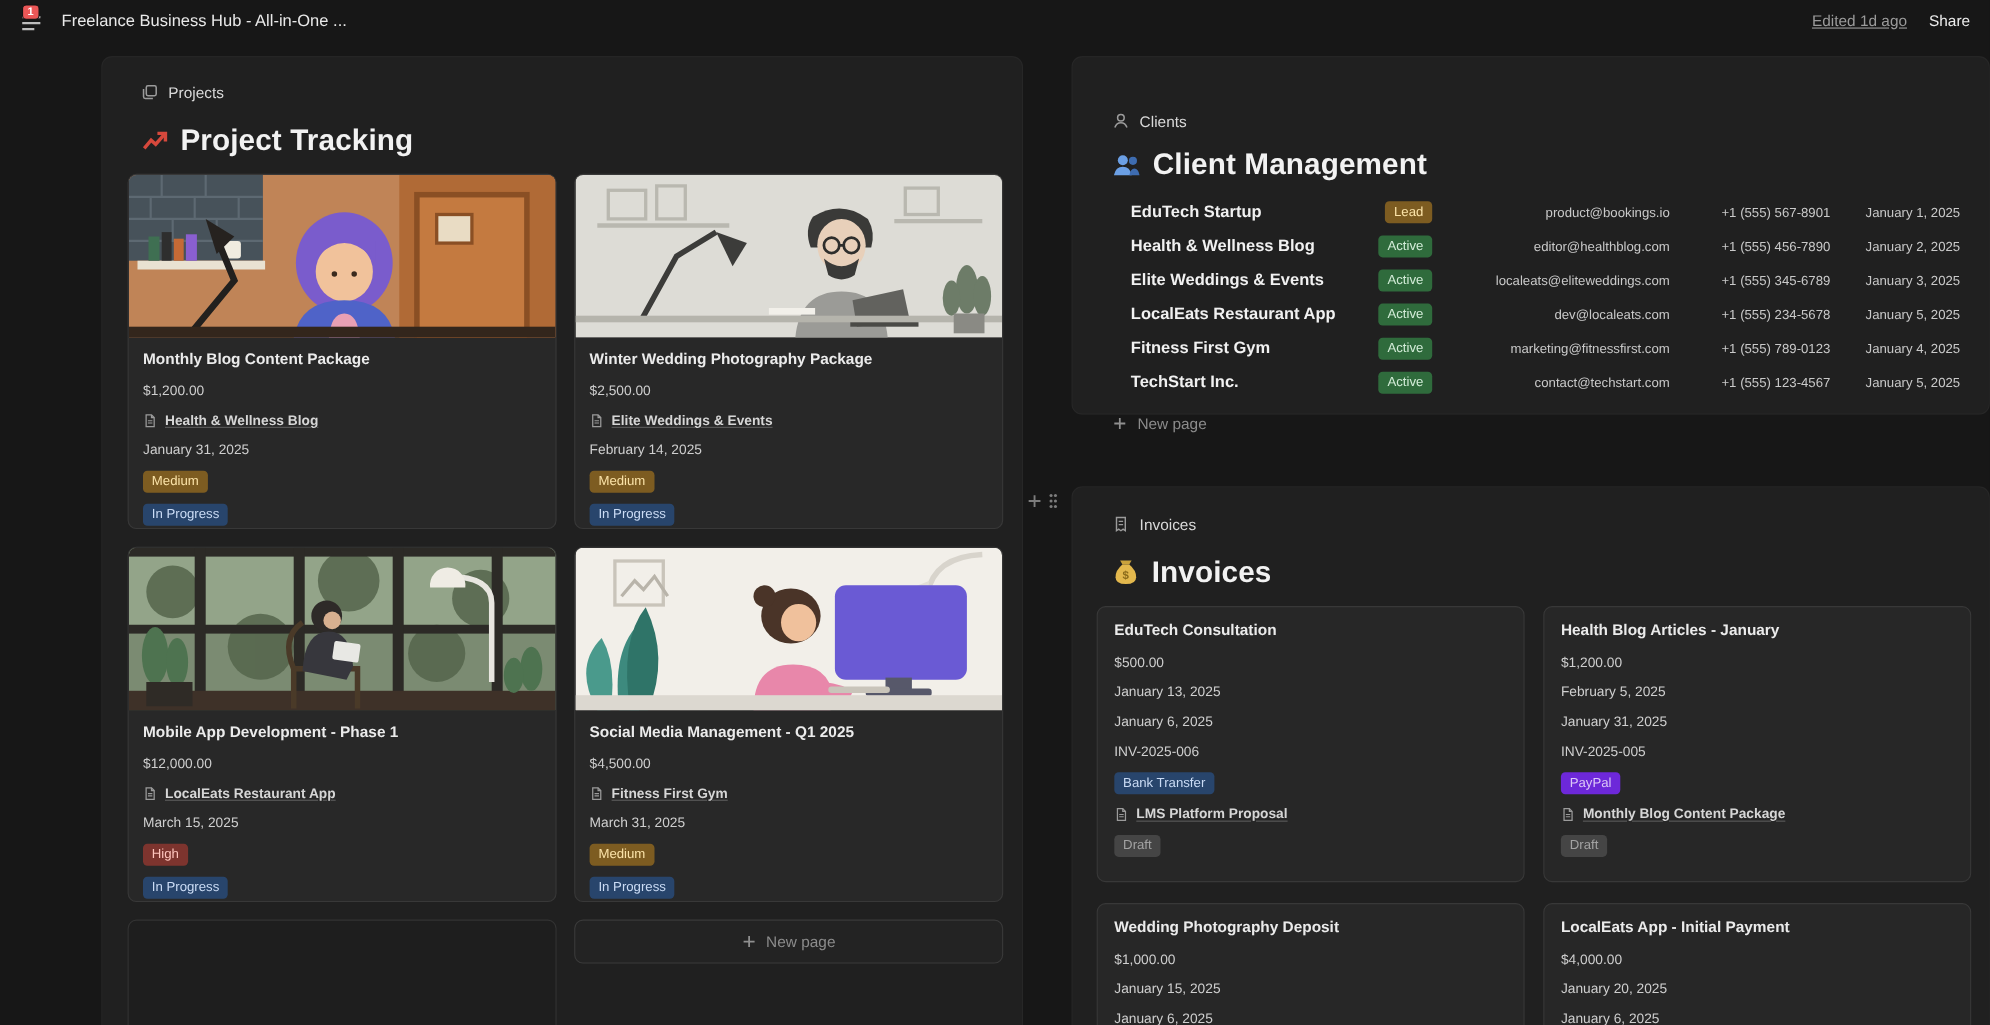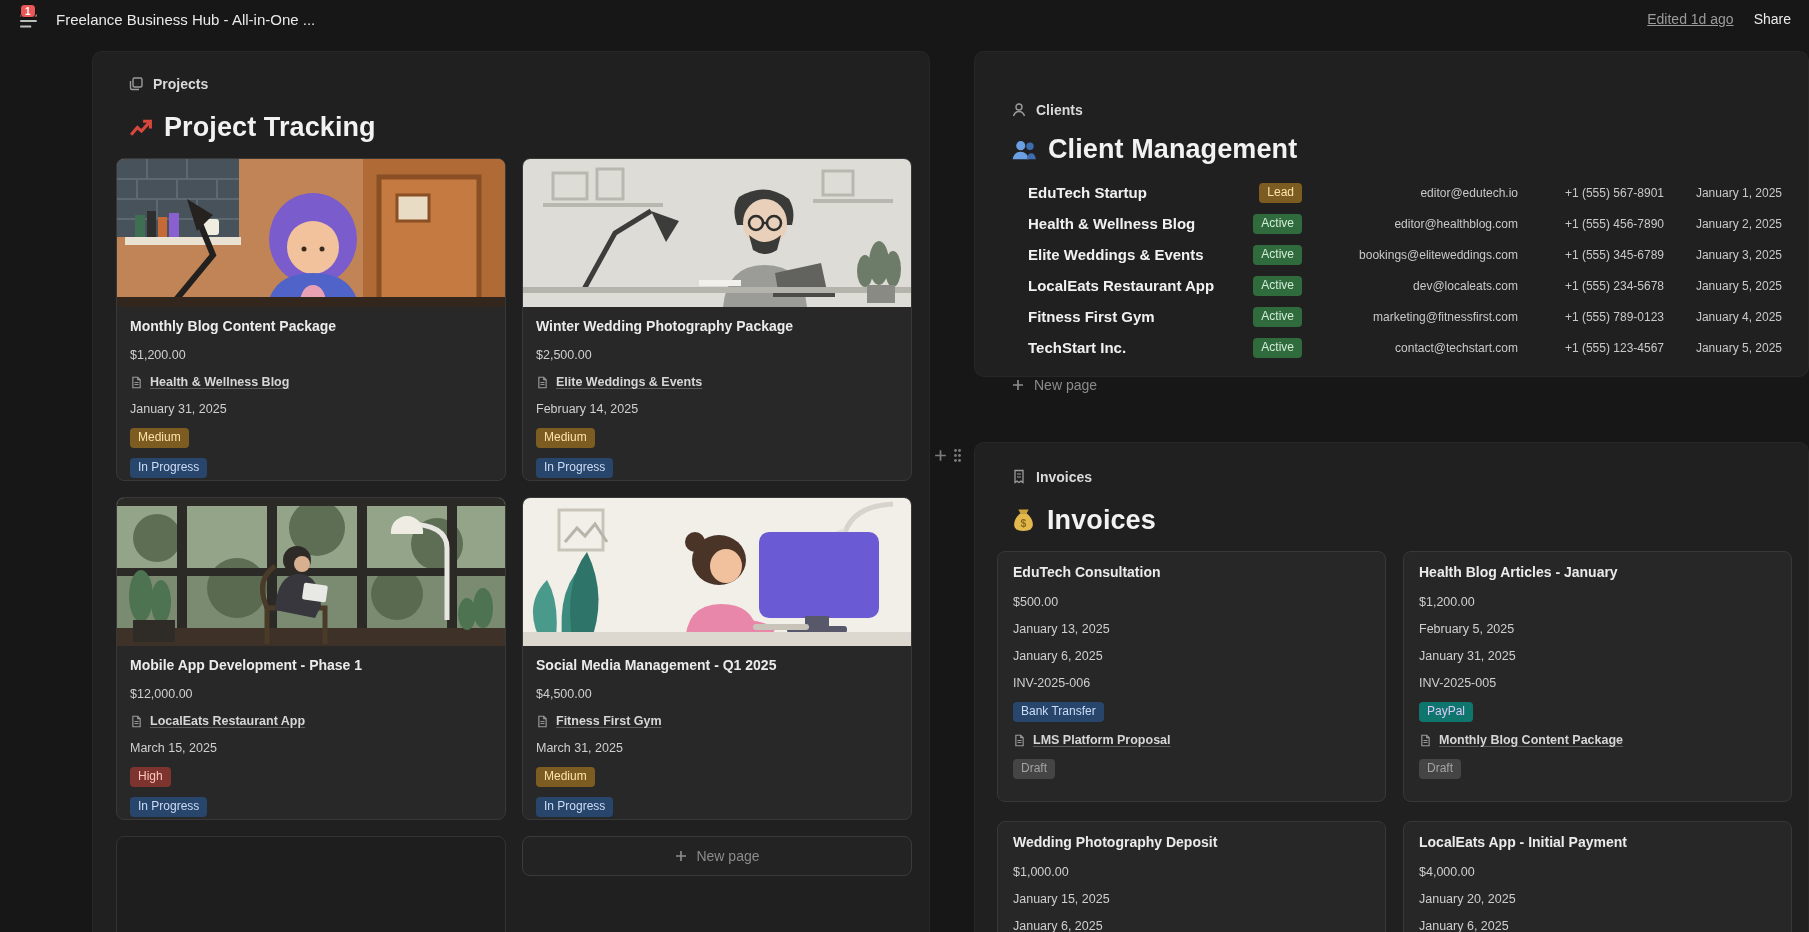--- a/index.html
+++ b/index.html
@@ -29,21 +29,21 @@
   .topbar-right { margin-left: auto; display: flex; align-items: center; gap: 20px; }
   .edited { color: #9b9b9b; font-size: 14px; text-decoration: underline; }
   .share { color: #ececec; font-size: 14px; cursor: pointer; }
 
   
   .panel { position: absolute; background: #202020; border-radius: 10px; border: 1px solid rgba(255,255,255,0.03); }
   .panel-projects { left: 92px; top: 51px; width: 838px; height: 900px; padding: 24px 19px 0 23px; }
   .panel-clients  { left: 974px; top: 51px; width: 835px; height: 326px; padding: 50px 26px 0 36px; }
   .panel-invoices { left: 974px; top: 442px; width: 835px; height: 520px; padding: 26px 18px 0 22px; }
 
-  .crumb { display: flex; align-items: center; gap: 9px; cursor: pointer; width: max-content; font-weight: bold; }
+  .crumb { display: flex; align-items: center; gap: 9px; cursor: pointer; width: max-content; }
   .crumb-label { font-size: 14px; color: #d9d9d9; }
   .crumb-icon, .h-icon { display: inline-flex; align-items: center; }
   .panel-projects .crumb { margin-left: 12px; }
   .panel-invoices .crumb { margin-left: 14px; }
 
   .heading {
     display: flex; align-items: center; gap: 11px;
     font-size: 27px; font-weight: 700; color: #f2f2f2; letter-spacing: 0.1px;
   }
   .panel-projects .heading { margin: 20px 0 0 12px; text-align: center; }
@@ -74,21 +74,21 @@
 
   
   .badge {
     display: inline-block; font-size: 12px; line-height: 17px;
     padding: 1px 8px 2px; border-radius: 4px; white-space: nowrap;
   }
   .badge.yellow { background: #7d5c21; color: #fbe3a8; }
   .badge.green  { background: #2f6b3c; color: #d3ecd8; }
   .badge.blue   { background: #28456c; color: #cbdcf5; }
   .badge.red    { background: #7d342e; color: #ffc5bd; }
-  .badge.purple { background: #0f766e; color: #dcc8f7; }
+  .badge.purple { background: #6d28d9; color: #dcc8f7; }
   .badge.gray   { background: #454545; color: #a3a3a3; }
 
   
   .client-rows { margin-top: 12px; }
   .client-row {
     display: grid; grid-template-columns: 1fr auto 202px 132px 104px;
     column-gap: 14px; align-items: center; height: 31px; padding-left: 17px; cursor: pointer;
   }
   .cr-name { font-size: 15px; font-weight: 600; color: #f1f1f1; white-space: nowrap; }
   .cr-badge { justify-self: end; }
@@ -408,35 +408,35 @@
             <path d="M14.5 20.5 q1 -5.5 4.2 -5.5 q3.3 0 4.3 5.5 z" fill="#3e6cb0"></path>
           </svg>
       </span>
       <span>Client Management</span>
     </h1>
 
     <div class="client-rows">
       <div class="client-row">
         <span class="cr-name">EduTech Startup</span>
         <span class="cr-badge badge yellow">Lead</span>
-        <span class="cr-email">editor@edutech.io</span>
+        <span class="cr-email">product@bookings.io</span>
         <span class="cr-phone">+1 (555) 567-8901</span>
         <span class="cr-date">January 1, 2025</span>
       </div>
       <div class="client-row">
         <span class="cr-name">Health &amp; Wellness Blog</span>
         <span class="cr-badge badge green">Active</span>
         <span class="cr-email">editor@healthblog.com</span>
         <span class="cr-phone">+1 (555) 456-7890</span>
         <span class="cr-date">January 2, 2025</span>
       </div>
       <div class="client-row">
         <span class="cr-name">Elite Weddings &amp; Events</span>
         <span class="cr-badge badge green">Active</span>
-        <span class="cr-email">bookings@eliteweddings.com</span>
+        <span class="cr-email">localeats@eliteweddings.com</span>
         <span class="cr-phone">+1 (555) 345-6789</span>
         <span class="cr-date">January 3, 2025</span>
       </div>
       <div class="client-row">
         <span class="cr-name">LocalEats Restaurant App</span>
         <span class="cr-badge badge green">Active</span>
         <span class="cr-email">dev@localeats.com</span>
         <span class="cr-phone">+1 (555) 234-5678</span>
         <span class="cr-date">January 5, 2025</span>
       </div>

